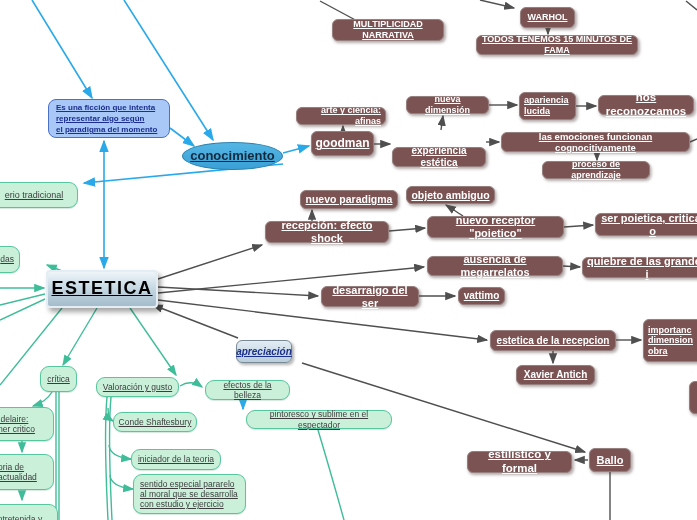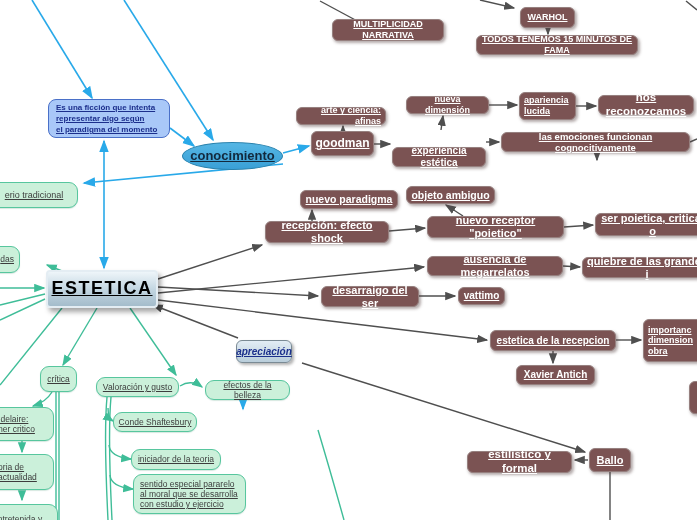--- a/index.html
+++ b/index.html
@@ -135,20 +135,21 @@
   <div class="node maroon" style="left:296px;top:107px;width:90px;height:18px;text-align:right;">arte y ciencia: afinas</div>
   <div class="node maroon fs12" style="left:311px;top:131px;width:63px;height:25px;">goodman</div>
   <div class="node maroon" style="left:406px;top:96px;width:83px;height:18px;">nueva dimensión</div>
   <div class="node maroon tl" style="left:519px;top:92px;width:57px;height:28px;">
     <span class="line">apariencia</span>
     <span class="line">lucida</span>
   </div>
   <div class="node maroon fs115" style="left:598px;top:95px;width:96px;height:20px;">nos reconozcamos</div>
   <div class="node maroon fs10" style="left:392px;top:147px;width:94px;height:20px;">experiencia estética</div>
   <div class="node maroon fs95" style="left:501px;top:132px;width:189px;height:20px;">las emociones funcionan cognocitivamente</div>
+  <div class="node maroon" style="left:542px;top:161px;width:108px;height:18px;">proceso de aprendizaje</div>
   <div class="node maroon fs105" style="left:276px;top:190px;width:98px;height:19px;margin-left:24px;">nuevo paradigma</div>
   <div class="node maroon fs105" style="left:406px;top:186px;width:89px;height:18px;">objeto ambiguo</div>
   <div class="node maroon fs11" style="left:265px;top:221px;width:124px;height:22px;">recepción: efecto shock</div>
   <div class="node maroon fs11" style="left:427px;top:216px;width:137px;height:22px;">nuevo receptor "poietico"</div>
   <div class="node maroon fs11" style="left:595px;top:213px;width:115px;height:23px;">ser poietica, critica, o</div>
   <div class="node maroon fs11" style="left:427px;top:256px;width:136px;height:20px;">ausencia de megarrelatos</div>
   <div class="node maroon fs11" style="left:582px;top:257px;width:130px;height:21px;">quiebre de las grandes i</div>
   <div class="node maroon fs11" style="left:321px;top:286px;width:98px;height:21px;">desarraigo del ser</div>
   <div class="node maroon fs10" style="left:458px;top:287px;width:47px;height:18px;">vattimo</div>
   <div class="node maroon fs10" style="left:490px;top:330px;width:126px;height:21px;">estetica de la recepcion</div>
@@ -178,17 +179,18 @@
     <span class="line">audelaire:</span>
     <span class="line">rimer critico</span>
   </div>
   <div class="node green tl" style="left:-14px;top:454px;width:68px;height:36px;">
     <span class="line">teoria de</span>
     <span class="line">a actualidad</span>
   </div>
   <div class="node green tl" style="left:-12px;top:504px;width:70px;height:30px;">entretenida y</div>
   <div class="node green" style="left:96px;top:377px;width:83px;height:20px;">Valoración y  gusto</div>
   <div class="node green" style="left:205px;top:380px;width:85px;height:20px;">efectos de la belleza</div>
+  <div class="node green" style="left:246px;top:410px;width:146px;height:19px;">pintoresco y sublime en el espectador</div>
   <div class="node green" style="left:113px;top:412px;width:84px;height:20px;">Conde Shaftesbury</div>
   <div class="node green" style="left:131px;top:449px;width:90px;height:21px;">iniciador de la teoria</div>
   <div class="node green tl" style="left:133px;top:474px;width:113px;height:40px;padding:3px 6px;">sentido especial pararelo al moral que se desarrolla con estudio y ejercicio</div>
 
 </div>
 
 </body></html>

